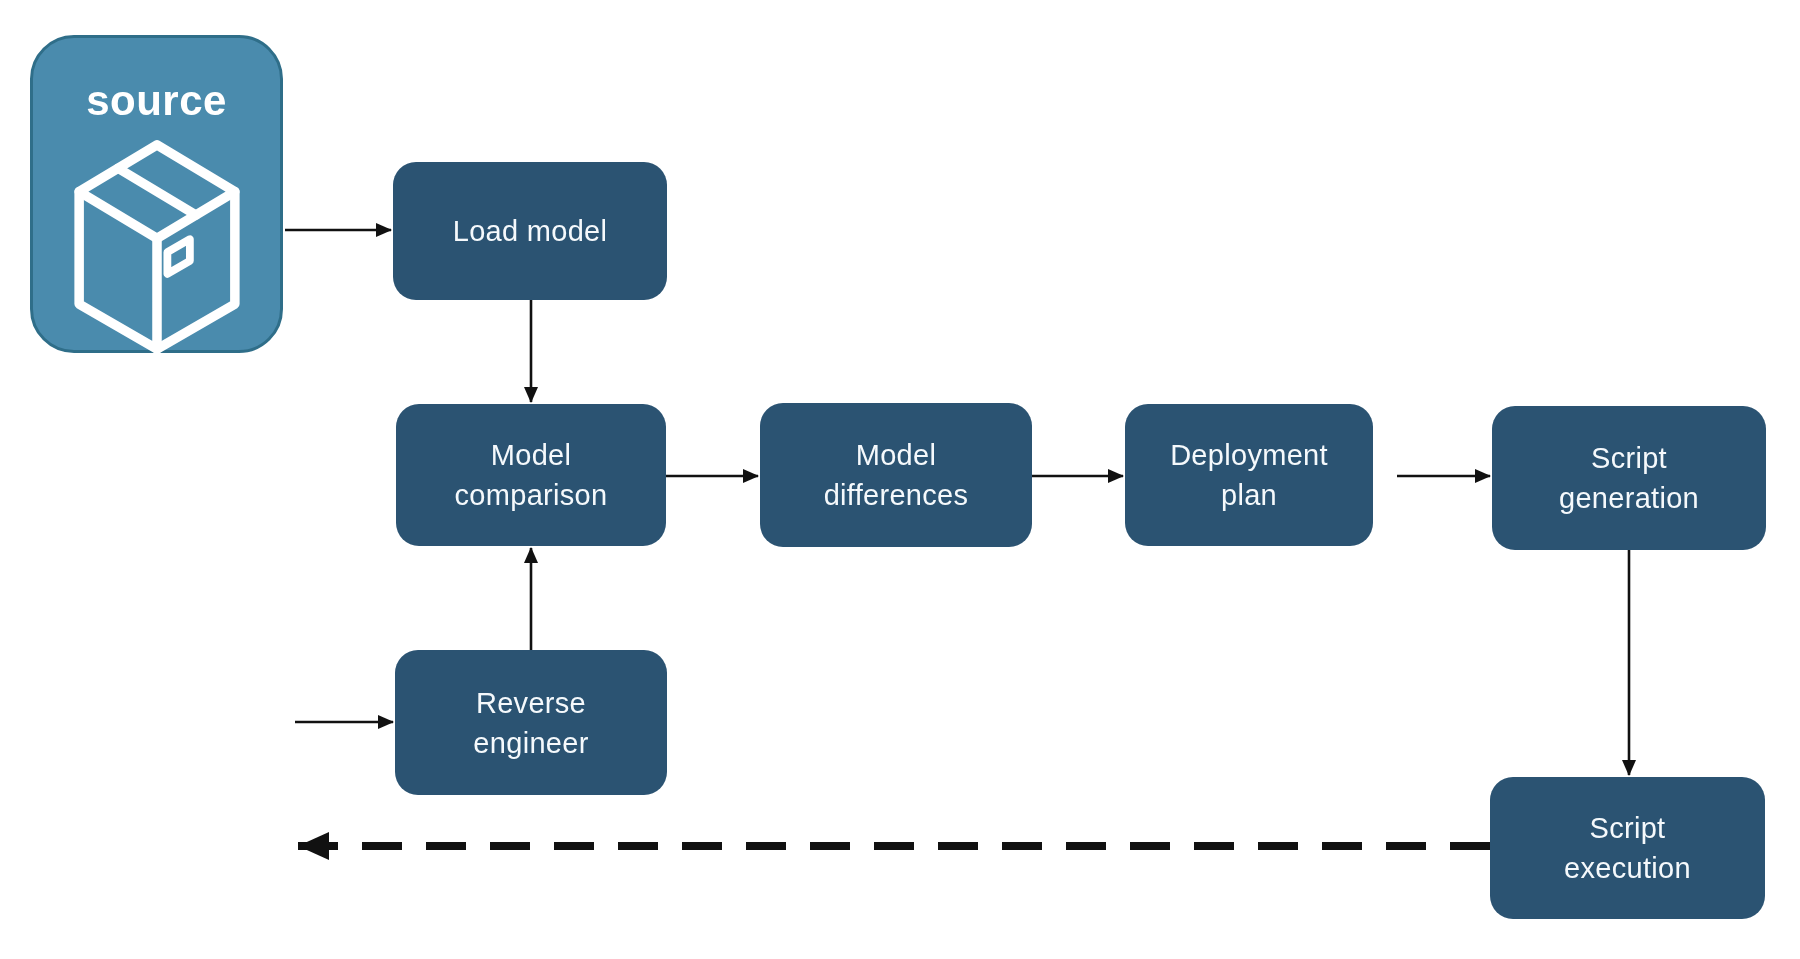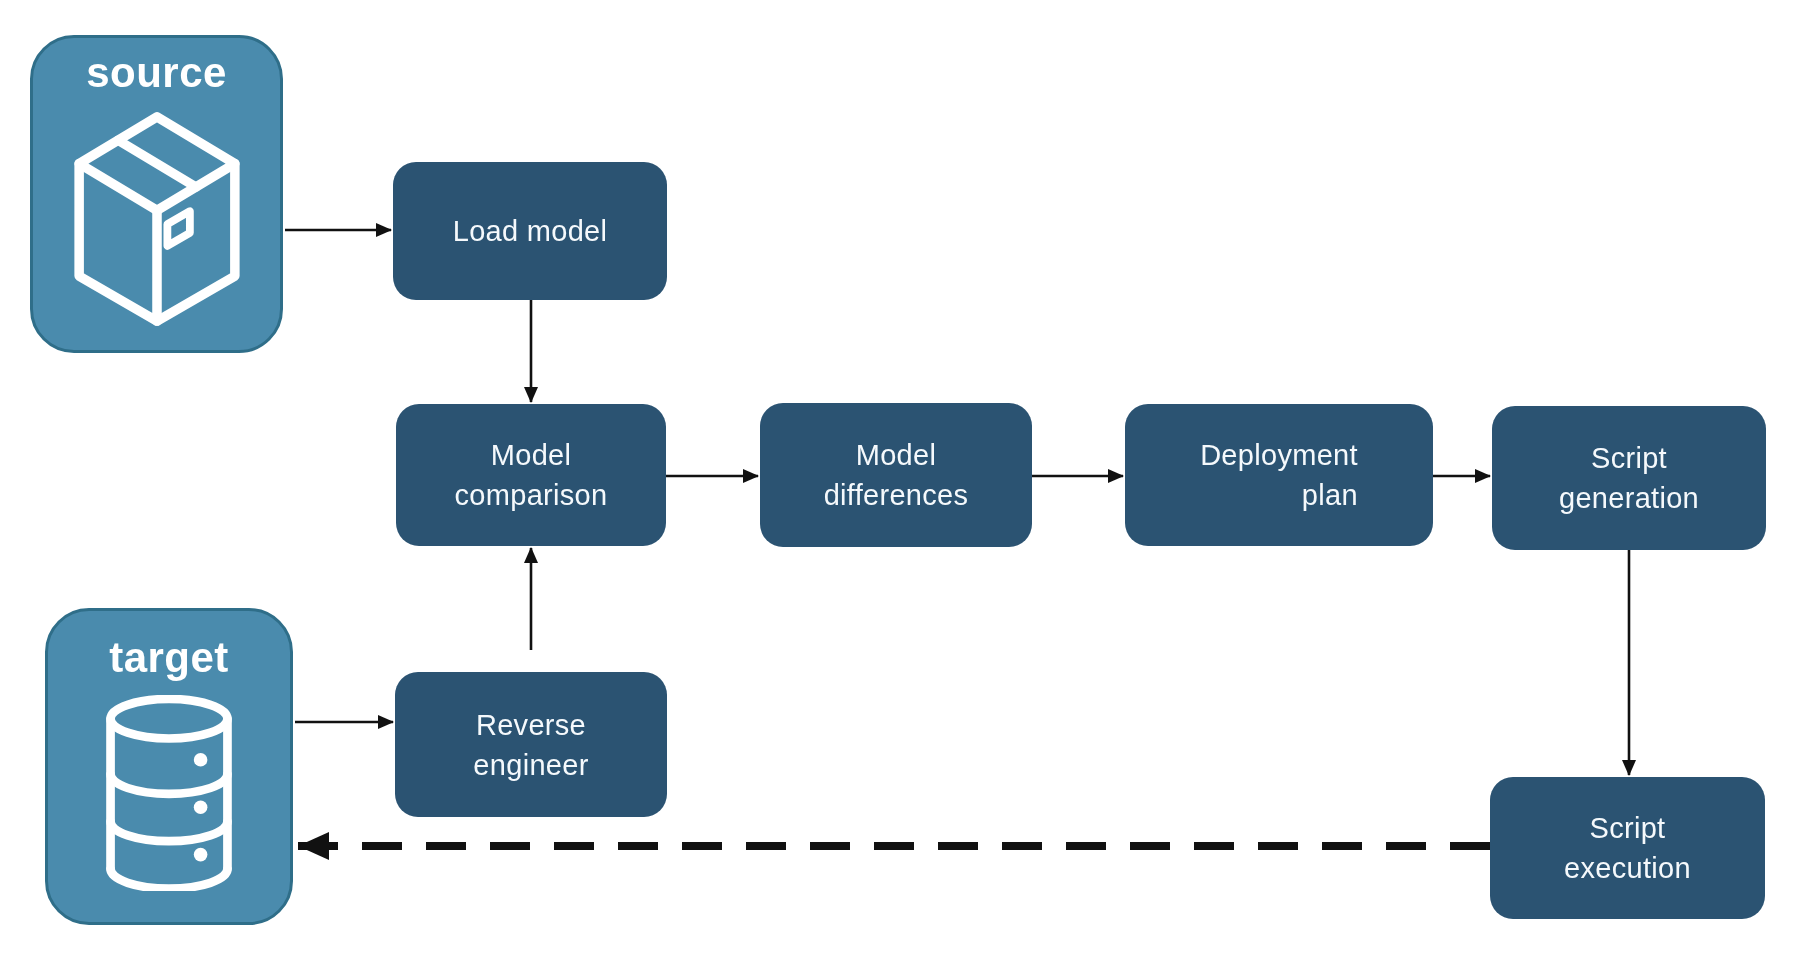--- a/index.html
+++ b/index.html
@@ -42,35 +42,35 @@
   .node-label {
     color: var(--node-text);
     font-size: 29px;
     line-height: 40px;
     letter-spacing: 0.3px;
     white-space: pre-line;
   }
   #node-load-model        { left: 393px;  top: 162px; width: 274px; height: 138px; }
   #node-model-comparison  { left: 396px;  top: 404px; width: 270px; height: 142px; }
   #node-model-differences { left: 760px;  top: 403px; width: 272px; height: 144px; }
-  #node-deployment-plan   { left: 1125px; top: 404px; width: 308px; height: 142px; text-align: right; }
+  #node-deployment-plan   { left: 1125px; top: 404px; width: 248px; height: 142px; }
   #node-script-generation { left: 1492px; top: 406px; width: 274px; height: 144px; }
-  #node-reverse-engineer  { left: 395px;  top: 672px; width: 272px; height: 145px; }
+  #node-reverse-engineer  { left: 395px;  top: 650px; width: 272px; height: 145px; }
   #node-script-execution  { left: 1490px; top: 777px; width: 275px; height: 142px; }
 
   .endpoint {
     position: absolute;
     background: var(--endpoint-fill);
     border: 3px solid var(--endpoint-border);
     border-radius: 44px;
     display: flex;
     flex-direction: column;
     align-items: center;
   }
-  #endpoint-source { left: 30px; top: 35px;  width: 253px; height: 318px; padding-top: 12px; }
+  #endpoint-source { left: 30px; top: 35px;  width: 253px; height: 318px; padding-top: 40px; }
   #endpoint-target { left: 45px; top: 608px; width: 248px; height: 317px; padding-top: 24px; }
   .endpoint-label {
     color: var(--endpoint-text);
     font-size: 42px;
     font-weight: bold;
     line-height: 46px;
     letter-spacing: 0.5px;
   }
   .endpoint-icon { margin-top: 14px; }
   .endpoint-icon svg { display: block; }
@@ -115,36 +115,20 @@
       <svg width="178" height="218" viewBox="0 0 100 126">
         <path class="icon-stroke" d="M50 4 L95 31 L50 58 L5 31 Z"></path>
         <path class="icon-stroke" d="M27.5 17.5 L72.5 44.5"></path>
         <path class="icon-stroke" d="M5 31 L5 96 L50 122 L50 58"></path>
         <path class="icon-stroke" d="M95 31 L95 96 L50 122"></path>
         <path class="icon-stroke" style="stroke-width:4.5" d="M56 66 L69 58.5 L69 71 L56 78.5 Z"></path>
       </svg>
     </span>
   </div>
 
-  <div class="endpoint" id="endpoint-target">
-    <span class="endpoint-label">target</span>
-    <span class="endpoint-icon">
-      <svg width="158" height="196" viewBox="0 0 100 124">
-        <ellipse class="icon-stroke" cx="50" cy="15" rx="37" ry="12.5"></ellipse>
-        <path class="icon-stroke" d="M13 15 L13 110"></path>
-        <path class="icon-stroke" d="M87 15 L87 110"></path>
-        <path class="icon-stroke" d="M13 110 A37 12.5 0 0 0 87 110"></path>
-        <path class="icon-stroke" d="M13 50 A37 12.5 0 0 0 87 50"></path>
-        <path class="icon-stroke" d="M13 80 A37 12.5 0 0 0 87 80"></path>
-        <circle class="icon-dot" cx="70" cy="41" r="4.3"></circle>
-        <circle class="icon-dot" cx="70" cy="71" r="4.3"></circle>
-        <circle class="icon-dot" cx="70" cy="101" r="4.3"></circle>
-      </svg>
-    </span>
-  </div>
 
   <div class="node" id="node-load-model">
     <span class="node-label">Load model</span>
   </div>
 
   <div class="node" id="node-model-comparison">
     <span class="node-label">Model
 comparison</span>
   </div>
 

